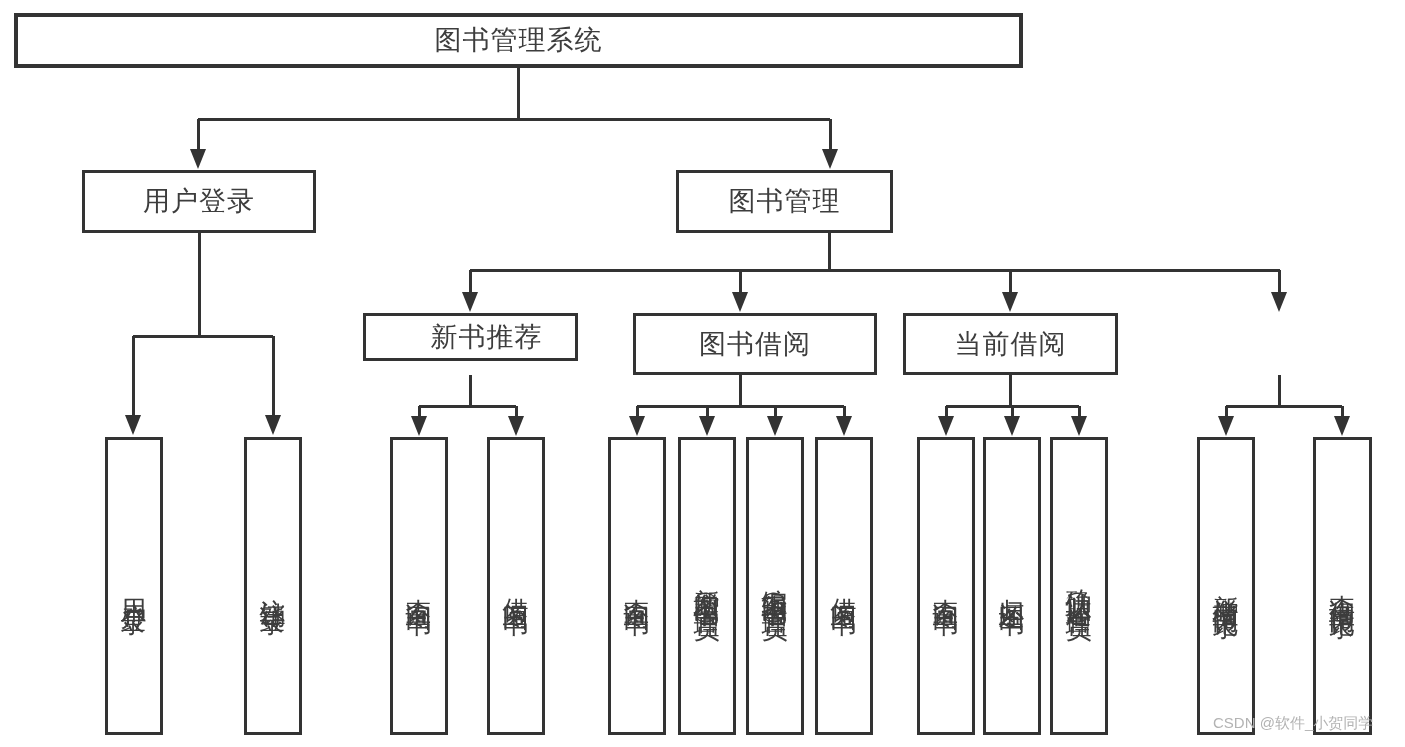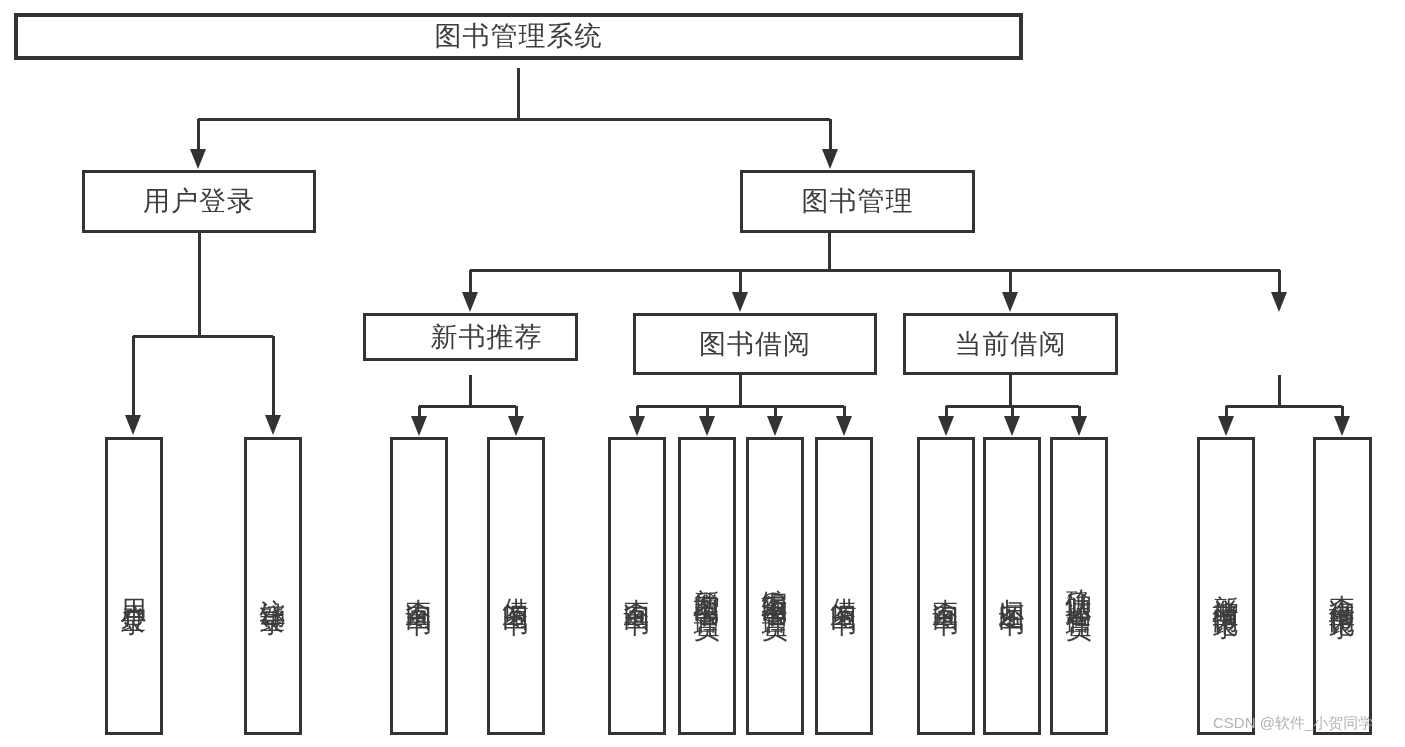--- a/index.html
+++ b/index.html
@@ -123,27 +123,27 @@
     <div class="arrow-line" style="left: 944.5px; top: 406px; height: 12px;"></div>
     <div class="arrow-head" style="left: 938px; top: 416px;"></div>
     <div class="arrow-line" style="left: 1010.5px; top: 406px; height: 12px;"></div>
     <div class="arrow-head" style="left: 1004px; top: 416px;"></div>
     <div class="arrow-line" style="left: 1077.5px; top: 406px; height: 12px;"></div>
     <div class="arrow-head" style="left: 1071px; top: 416px;"></div>
     <div class="arrow-line" style="left: 1224.5px; top: 406px; height: 12px;"></div>
     <div class="arrow-head" style="left: 1218px; top: 416px;"></div>
     <div class="arrow-line" style="left: 1340.5px; top: 406px; height: 12px;"></div>
     <div class="arrow-head" style="left: 1334px; top: 416px;"></div>
-    <div class="node root" style="left: 14px; top: 13px; width: 1009px; height: 47px;">
+    <div class="node root" style="left: 14px; top: 13px; width: 1009px; height: 55px;">
       <span class="label">图书管理系统</span>
     </div>
     <div class="node" style="left: 82px; top: 170px; width: 234px; height: 63px;">
       <span class="label">用户登录</span>
     </div>
-    <div class="node" style="left: 740px; top: 170px; width: 235px; height: 63px;">
+    <div class="node" style="left: 676px; top: 170px; width: 217px; height: 63px;">
       <span class="label">图书管理</span>
     </div>
     <div class="node" style="left: 363px; top: 313px; width: 215px; height: 48px; padding-left: 32px;">
       <span class="label">新书推荐</span>
     </div>
     <div class="node" style="left: 633px; top: 313px; width: 244px; height: 62px;">
       <span class="label">图书借阅</span>
     </div>
     <div class="node" style="left: 903px; top: 313px; width: 215px; height: 62px;">
       <span class="label">当前借阅</span>

